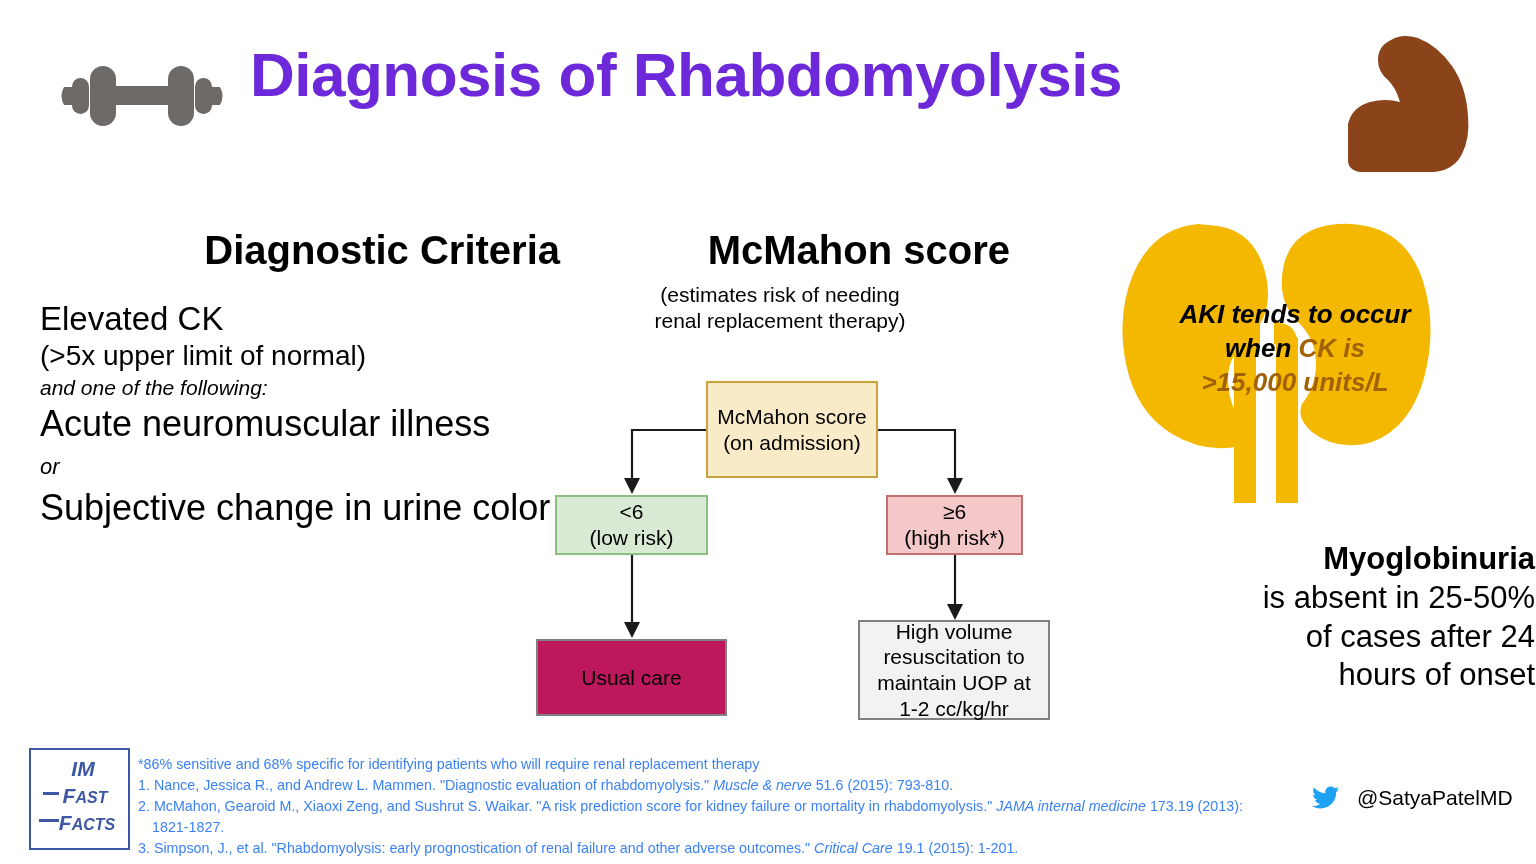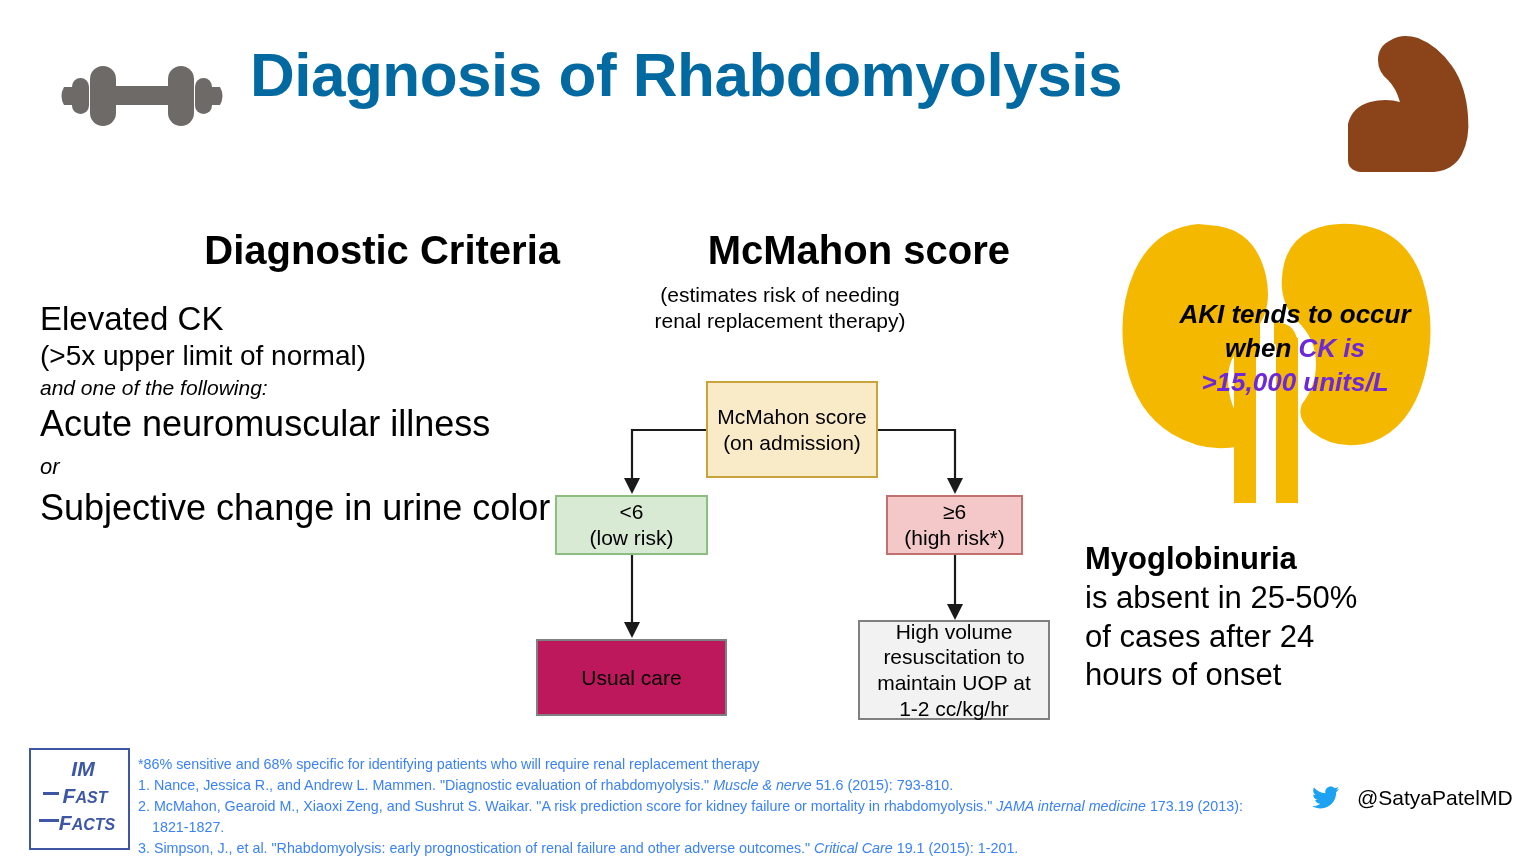--- a/index.html
+++ b/index.html
@@ -19,21 +19,21 @@
   .abs { position: absolute; }
 
   
   #dumbbell-icon {
     left: 52px; top: 40px; width: 180px; height: 110px;
   }
   #page-title {
     left: 250px; top: 42px; width: 1080px;
     font-size: 62px;
     font-weight: bold;
-    color: #0369a1;
+    color: #6d28d9;
     letter-spacing: -0.5px;
     text-align: left;
     line-height: 1.05;
     white-space: nowrap;
   }
   #bicep-icon {
     left: 1338px; top: 28px; width: 170px; height: 145px;
   }
 
   
@@ -111,26 +111,26 @@
   #kidney-text {
     position: absolute;
     left: 30px; top: 80px; width: 330px;
     text-align: center;
     font-size: 26px;
     font-style: italic;
     font-weight: bold;
     line-height: 1.30;
     color: #000000;
   }
-  .ck-blue { color: #6d28d9; }
+  .ck-blue { color: #a16207; }
 
   
   #myo-block {
     left: 1085px; top: 540px; width: 450px;
-    text-align: left;
+    text-align: right;
     font-size: 31px;
     line-height: 1.25;
   }
   #myo-title { font-weight: bold; }
 
   
   #logo-box {
     left: 29px; top: 748px; width: 97px; height: 98px;
     border: 2px solid #3E57A4;
     background: #ffffff;

